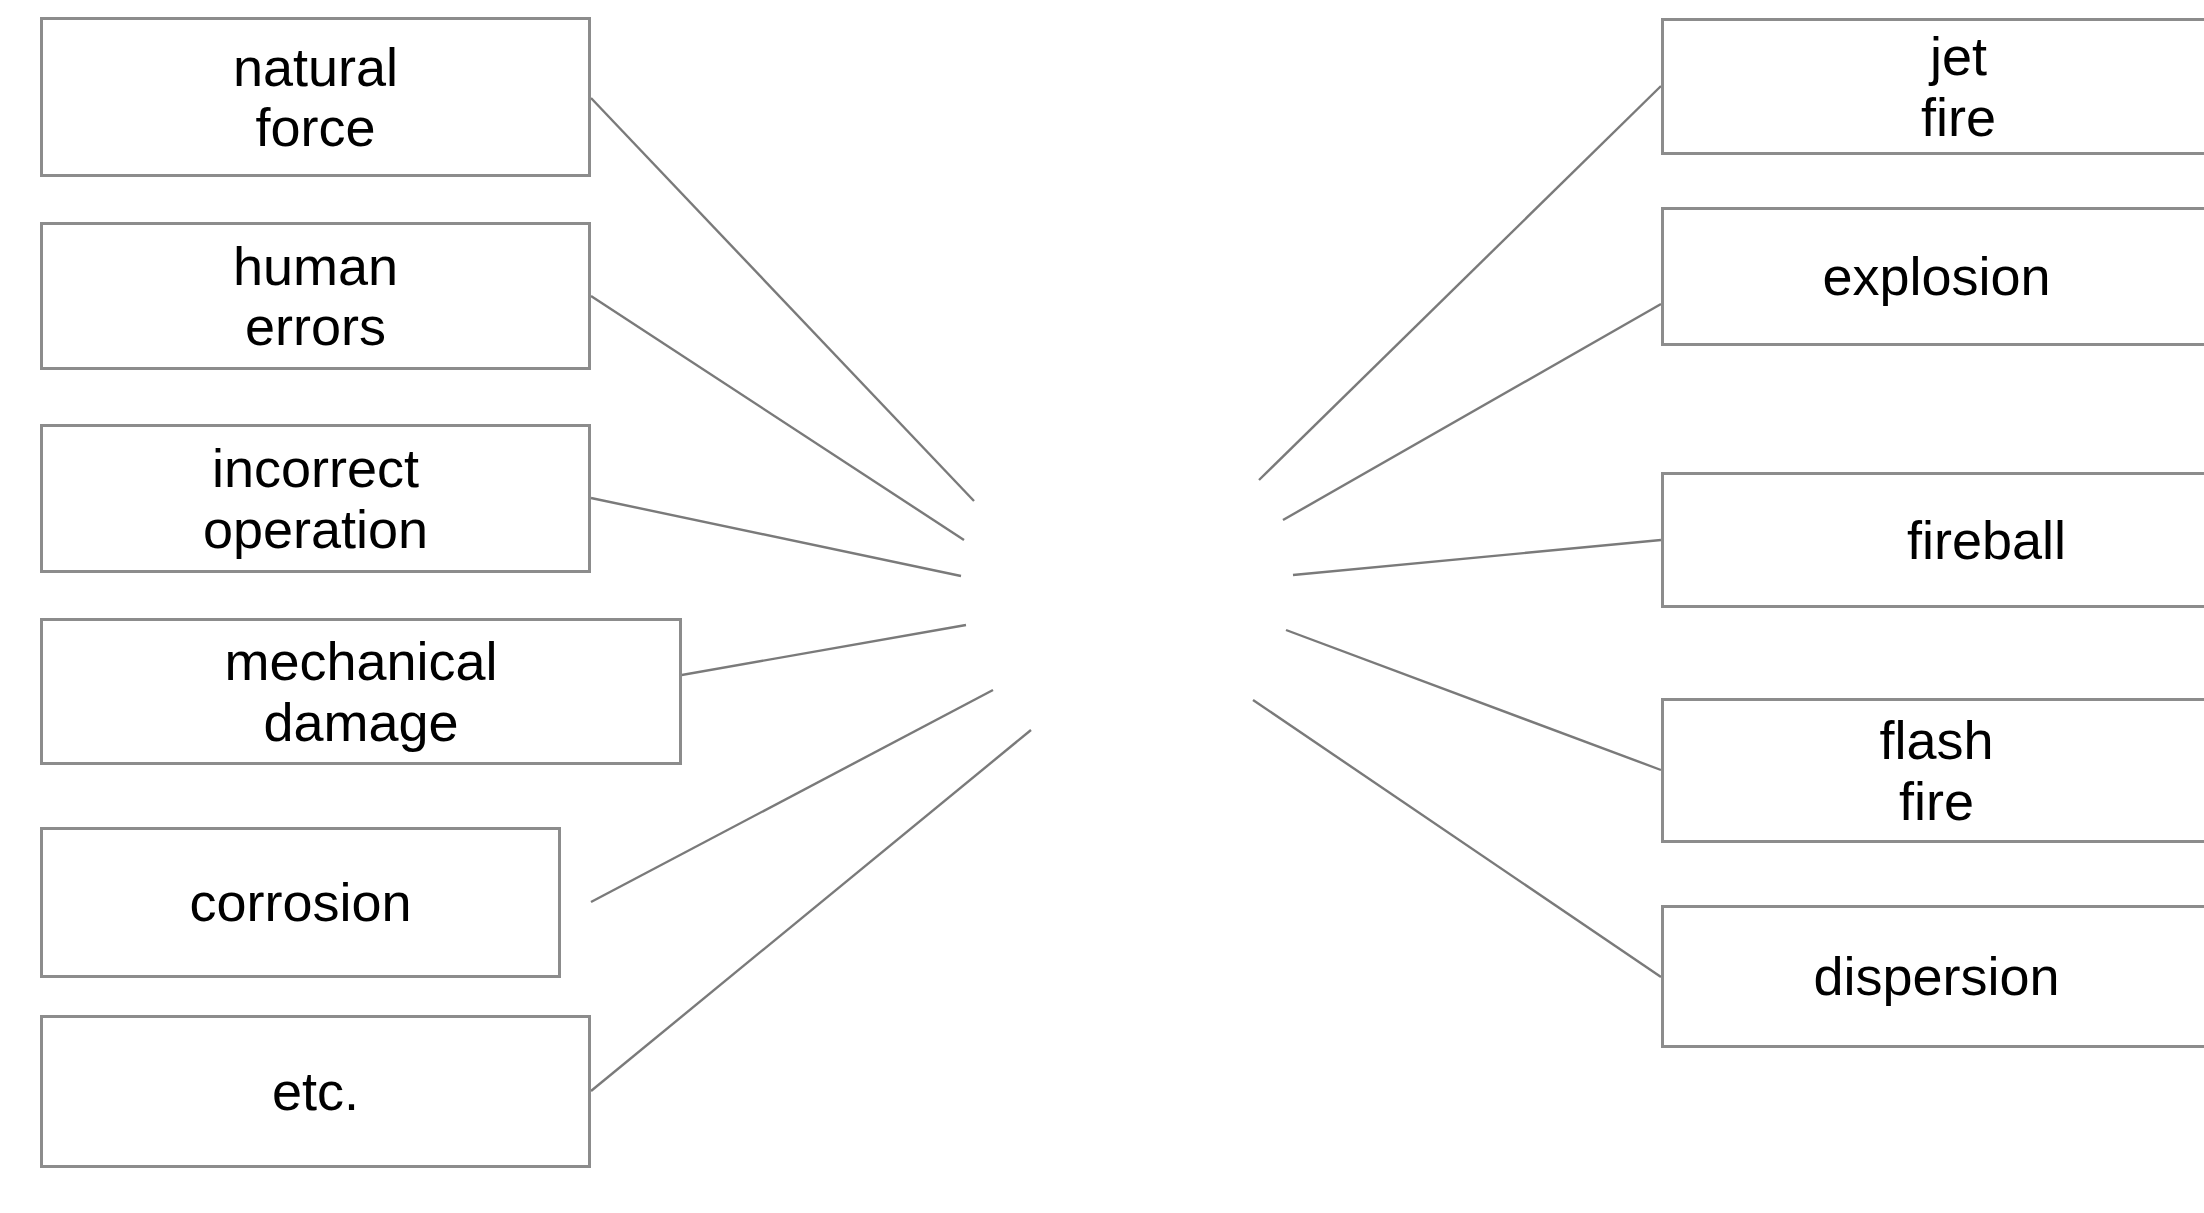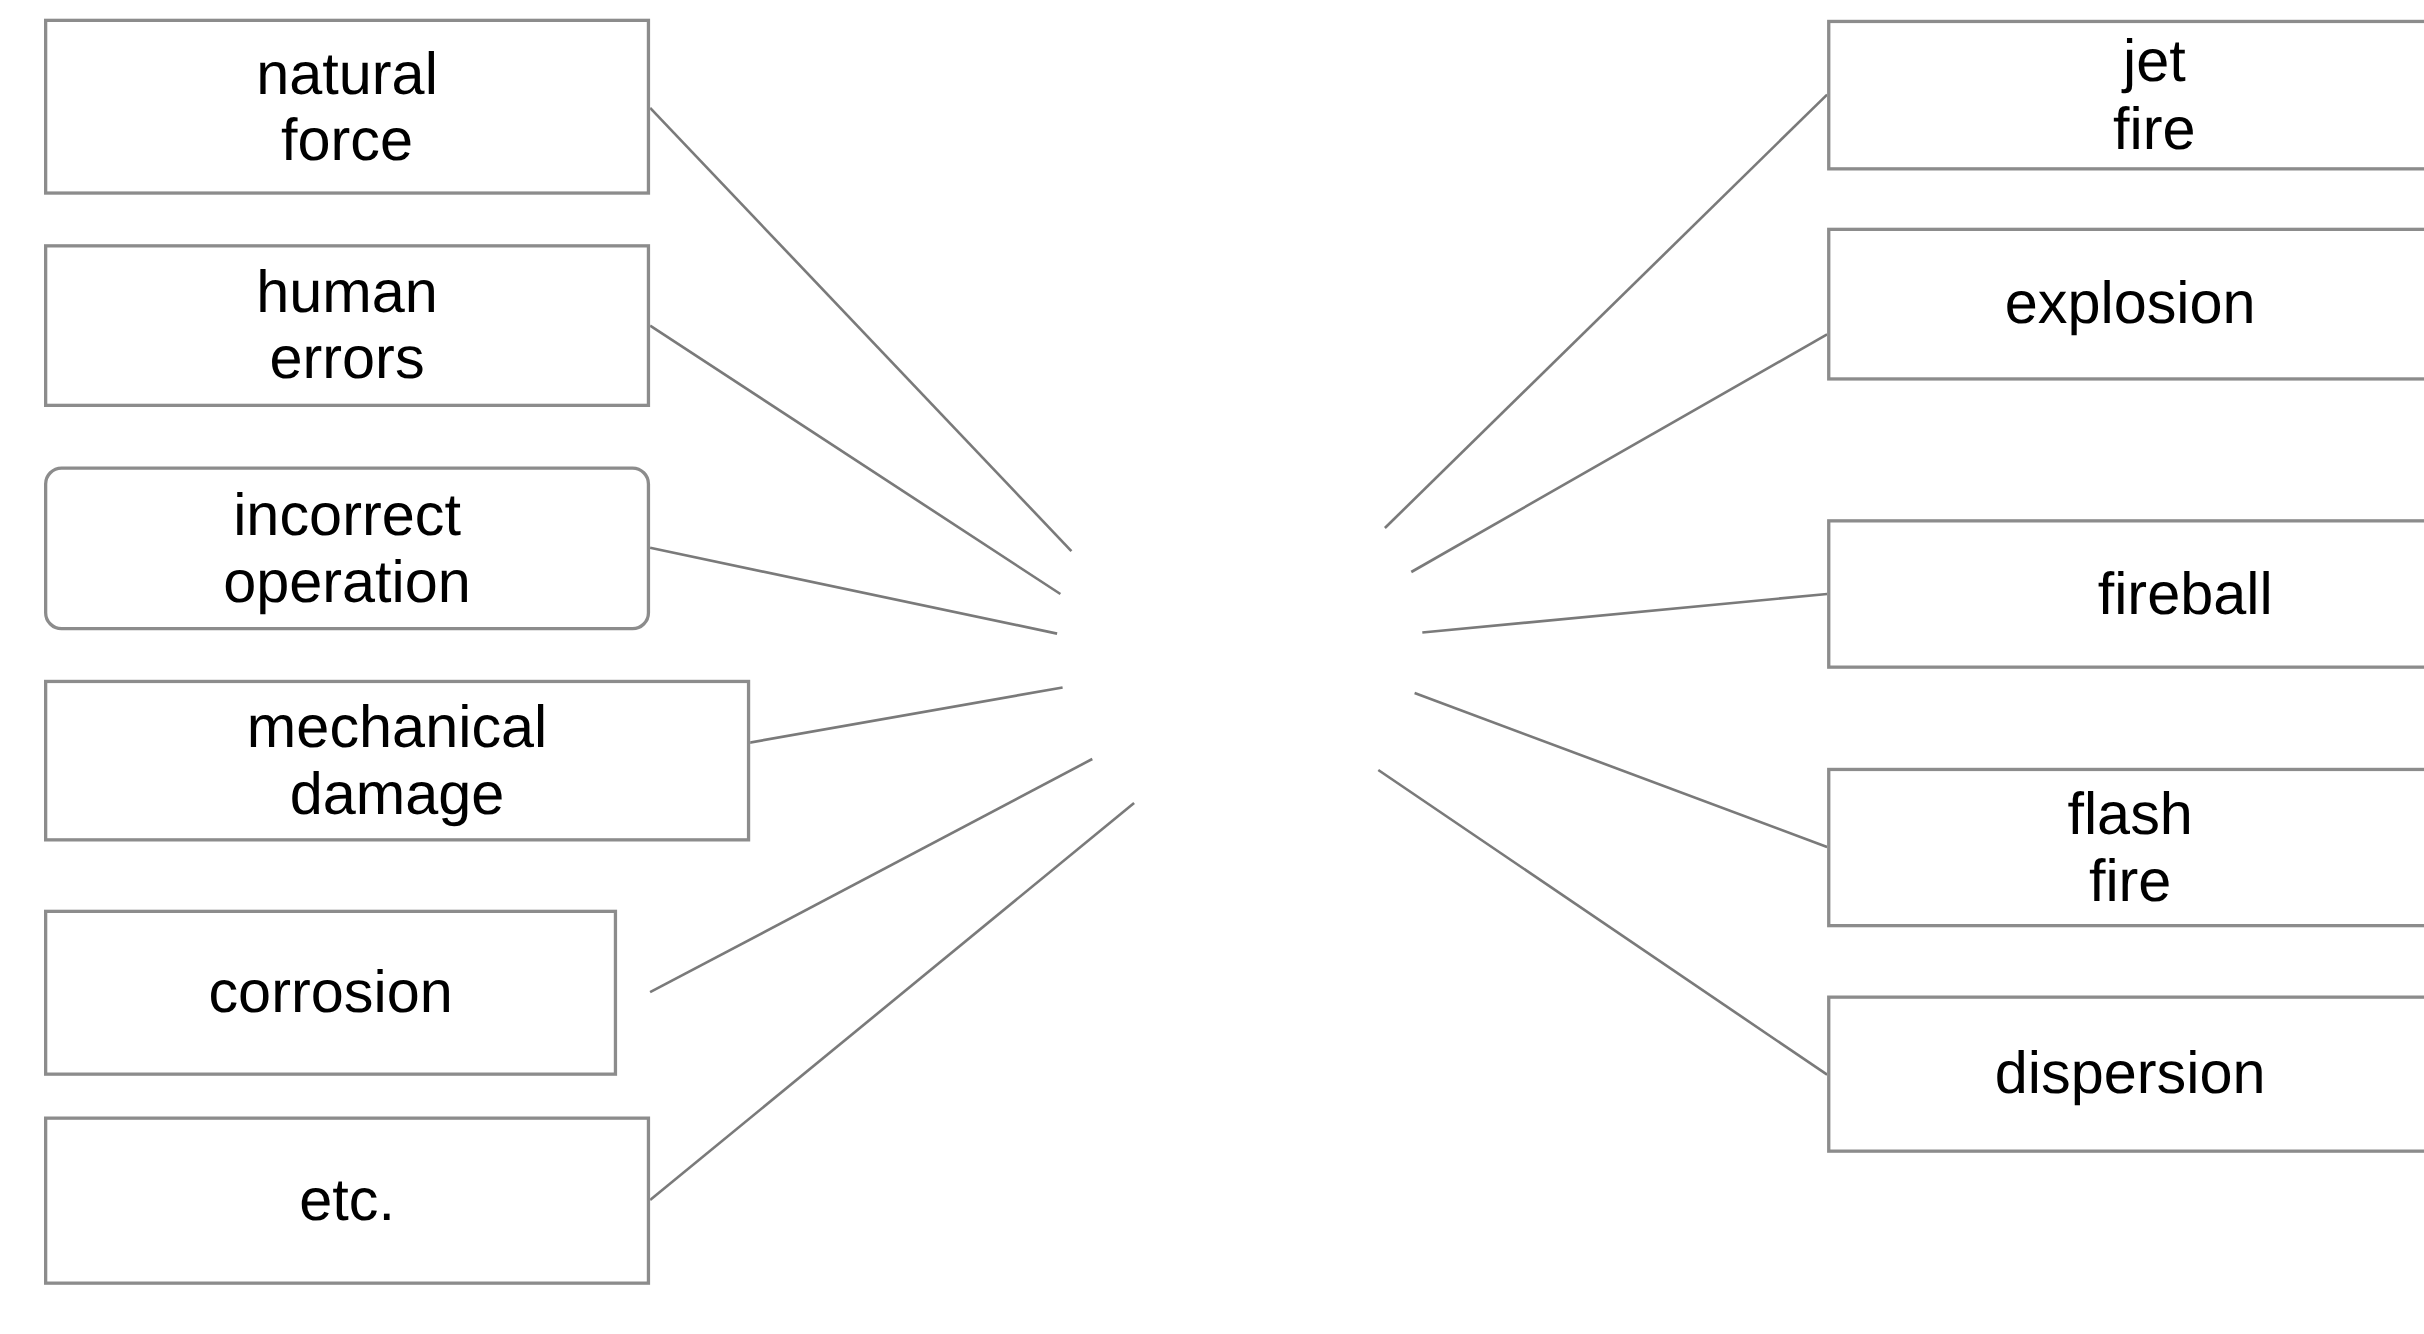--- a/index.html
+++ b/index.html
@@ -73,21 +73,21 @@
       <line x1="1272" y1="575" x2="1640" y2="540" stroke="#7a7a7a" stroke-width="2.4"></line>
       <line x1="1265" y1="630" x2="1640" y2="770" stroke="#7a7a7a" stroke-width="2.4"></line>
       <line x1="1232" y1="700" x2="1640" y2="977" stroke="#7a7a7a" stroke-width="2.4"></line>
     </svg>
 
   <div id="cause-nodes">
       <div class="node-box" style="left: 19px; top: 17px; width: 551px; height: 160px;">natural
 force</div>
       <div class="node-box" style="left: 19px; top: 222px; width: 551px; height: 148px;">human
 errors</div>
-      <div class="node-box" style="left: 19px; top: 424px; width: 551px; height: 149px; border-radius: 16px;">incorrect
+      <div class="node-box" style="left: 19px; top: 424px; width: 551px; height: 149px;">incorrect
 operation</div>
       <div class="node-box" style="left: 19px; top: 618px; width: 642px; height: 147px;">mechanical
 damage</div>
       <div class="node-box" style="left: 19px; top: 827px; width: 521px; height: 151px;">corrosion</div>
       <div class="node-box" style="left: 19px; top: 1015px; width: 551px; height: 153px;">etc.</div>
     </div>
   <div id="consequence-nodes">
       <div class="node-box" style="left: 1640px; top: 18px; width: 551px; height: 137px; padding-left: 44px;">jet
 fire</div>
       <div class="node-box" style="left: 1640px; top: 207px; width: 551px; height: 139px;">explosion</div>

